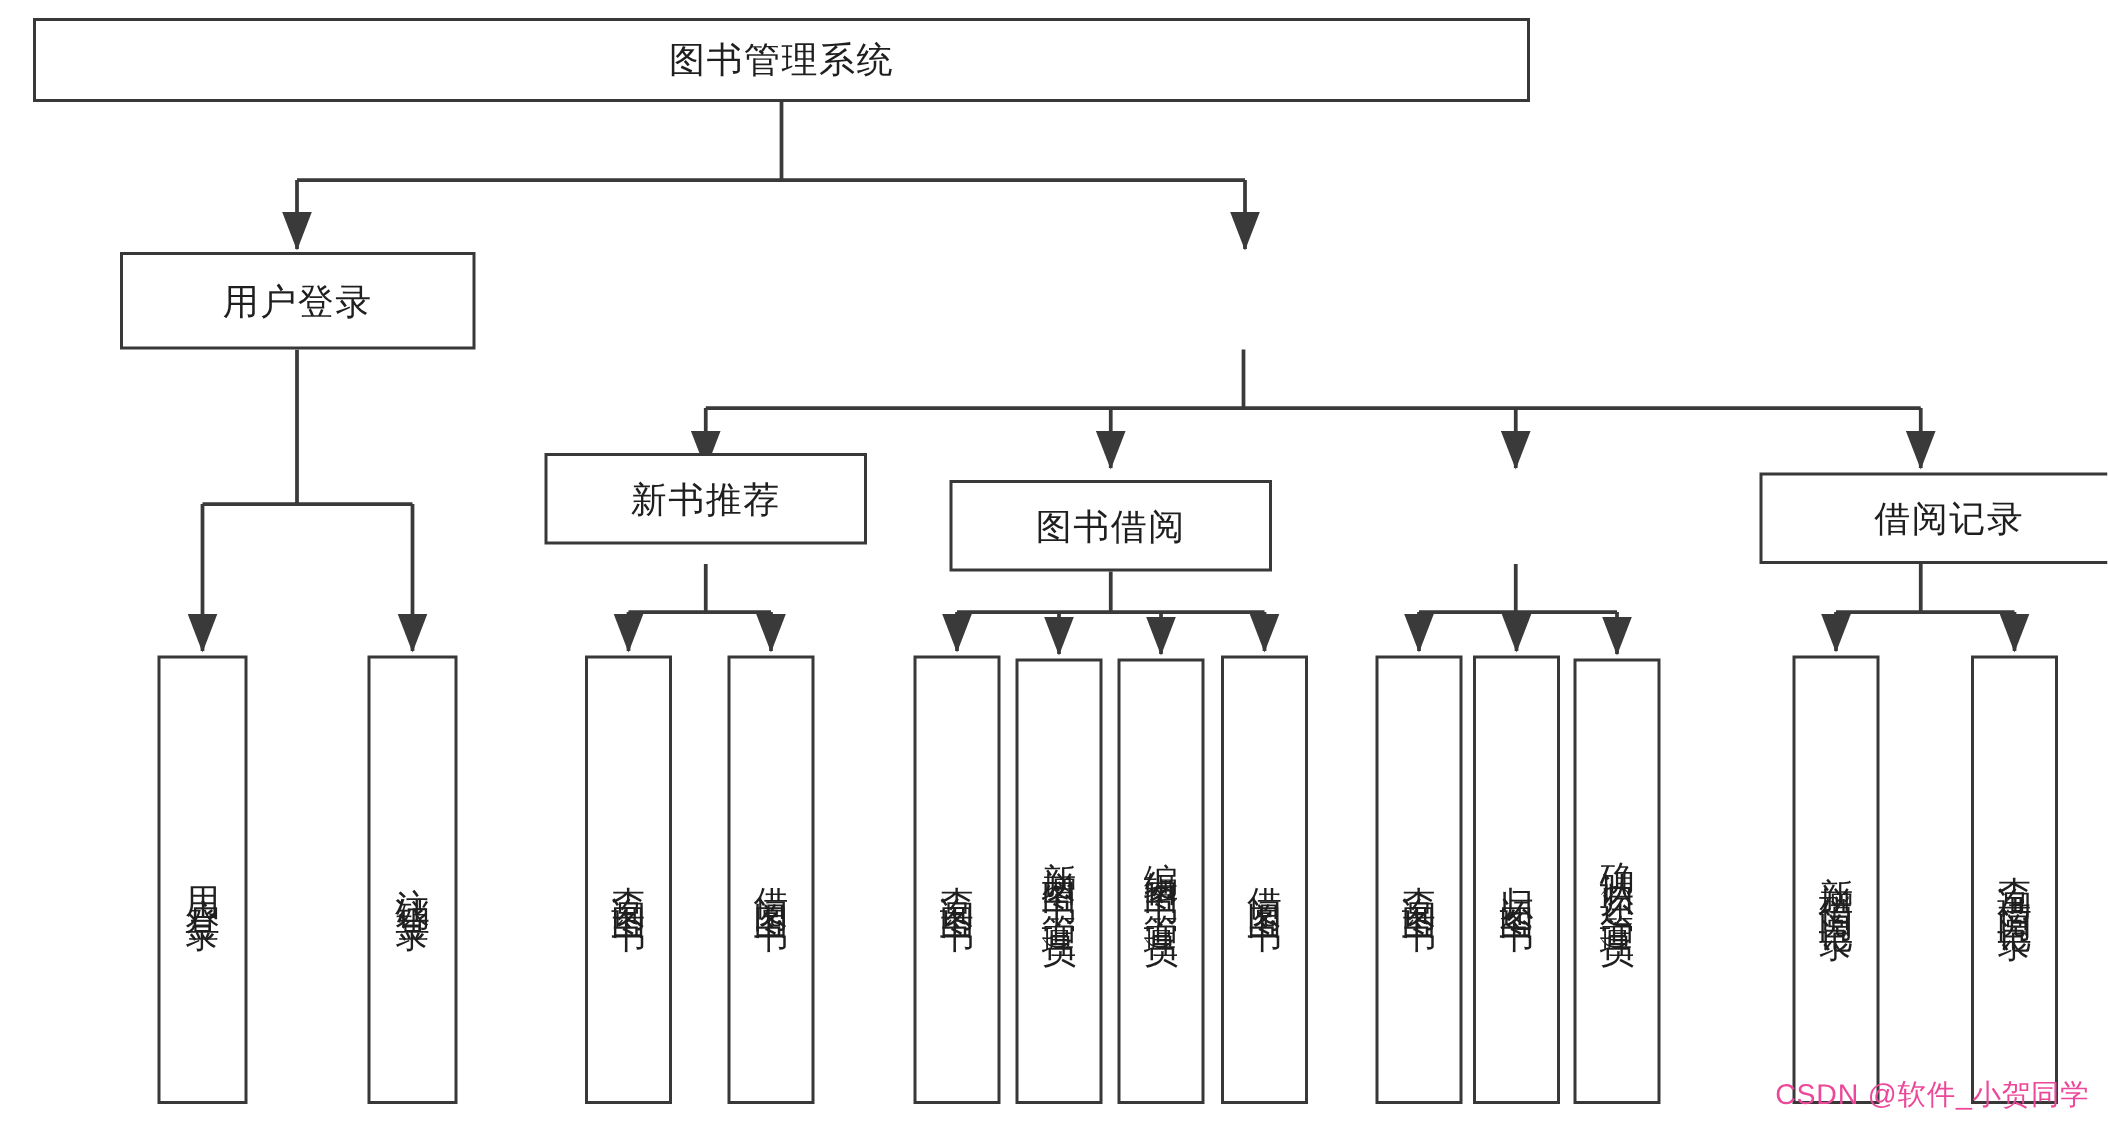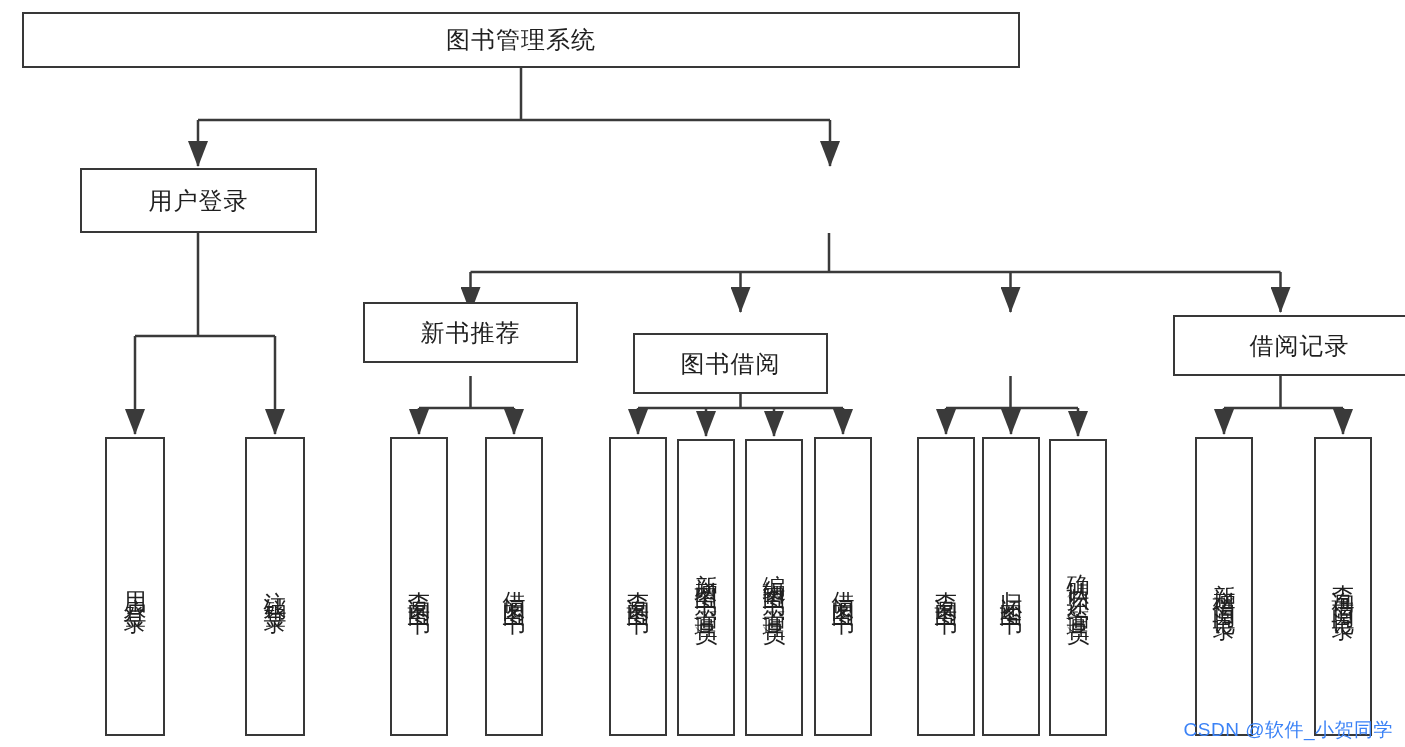--- a/index.html
+++ b/index.html
@@ -30,21 +30,21 @@
     text-orientation:mixed;
     font-size:23px;
     letter-spacing:7px;
     line-height:1;
   }
   .watermark{
     position:absolute;
     right:12px;bottom:4px;
     font-size:19px;
     letter-spacing:0.5px;
-    color:#3b82f6;
+    color:#ec4899;
     white-space:nowrap;
   }
 </style>
 </head>
 <body>
 
 <div class="stage">
 
   <svg class="connectors" width="1405" height="747" viewBox="0 0 1405 747">
     <defs>
@@ -98,21 +98,21 @@
   <div class="node vnode" style="left:105px;top:437px;width:60px;height:299px">
     <span class="lbl">用户登录</span>
   </div>
   <div class="node vnode" style="left:245px;top:437px;width:60px;height:299px">
     <span class="lbl">注销登录</span>
   </div>
 
   <div class="node hnode" style="left:363px;top:302px;width:215px;height:61px">
     <span class="lbl">新书推荐</span>
   </div>
-  <div class="node hnode" style="left:633px;top:333px;width:195px;height:61px">
+  <div class="node hnode" style="left:633px;top:320px;width:215px;height:61px">
     <span class="lbl">图书借阅</span>
   </div>
   <div class="node hnode" style="left:1173px;top:315px;width:253px;height:61px">
     <span class="lbl">借阅记录</span>
   </div>
 
   <div class="node vnode" style="left:390px;top:437px;width:58px;height:299px">
     <span class="lbl">查询图书</span>
   </div>
   <div class="node vnode" style="left:485px;top:437px;width:58px;height:299px">

